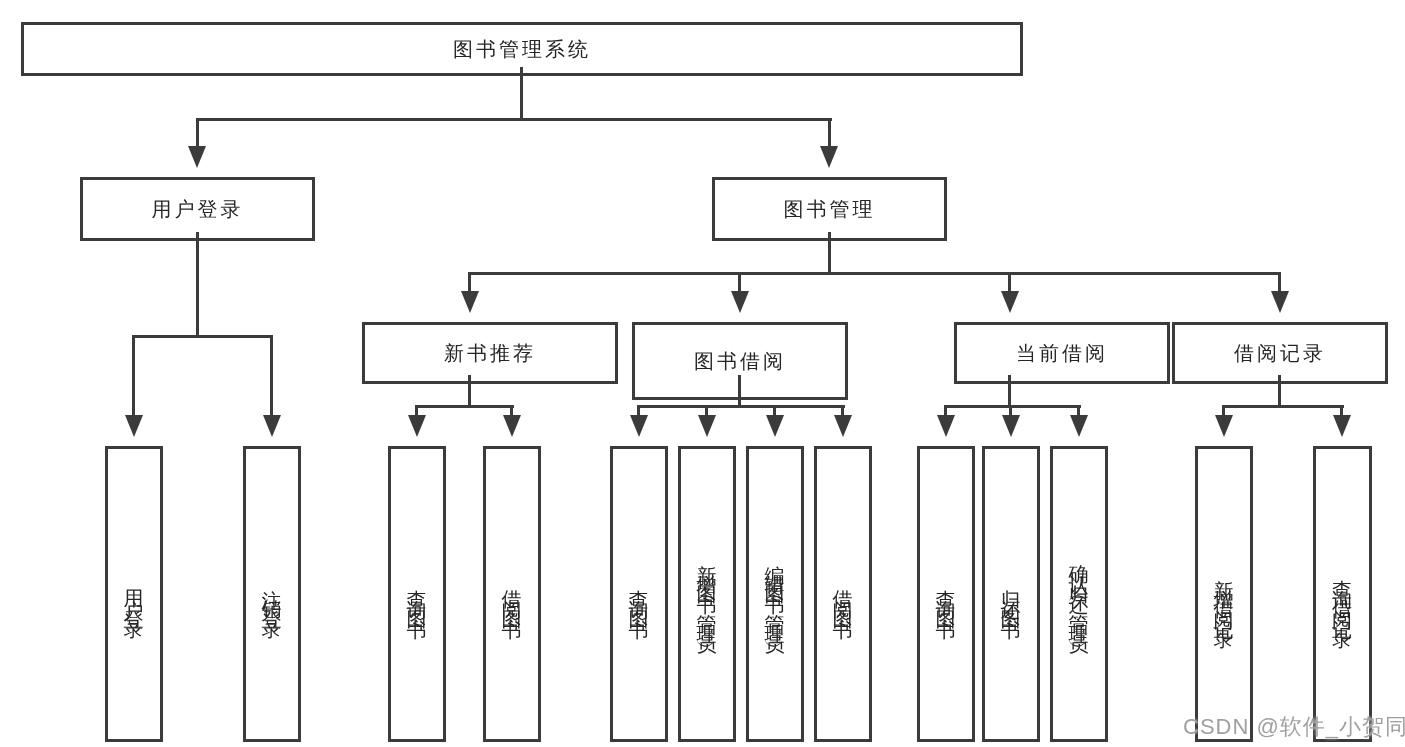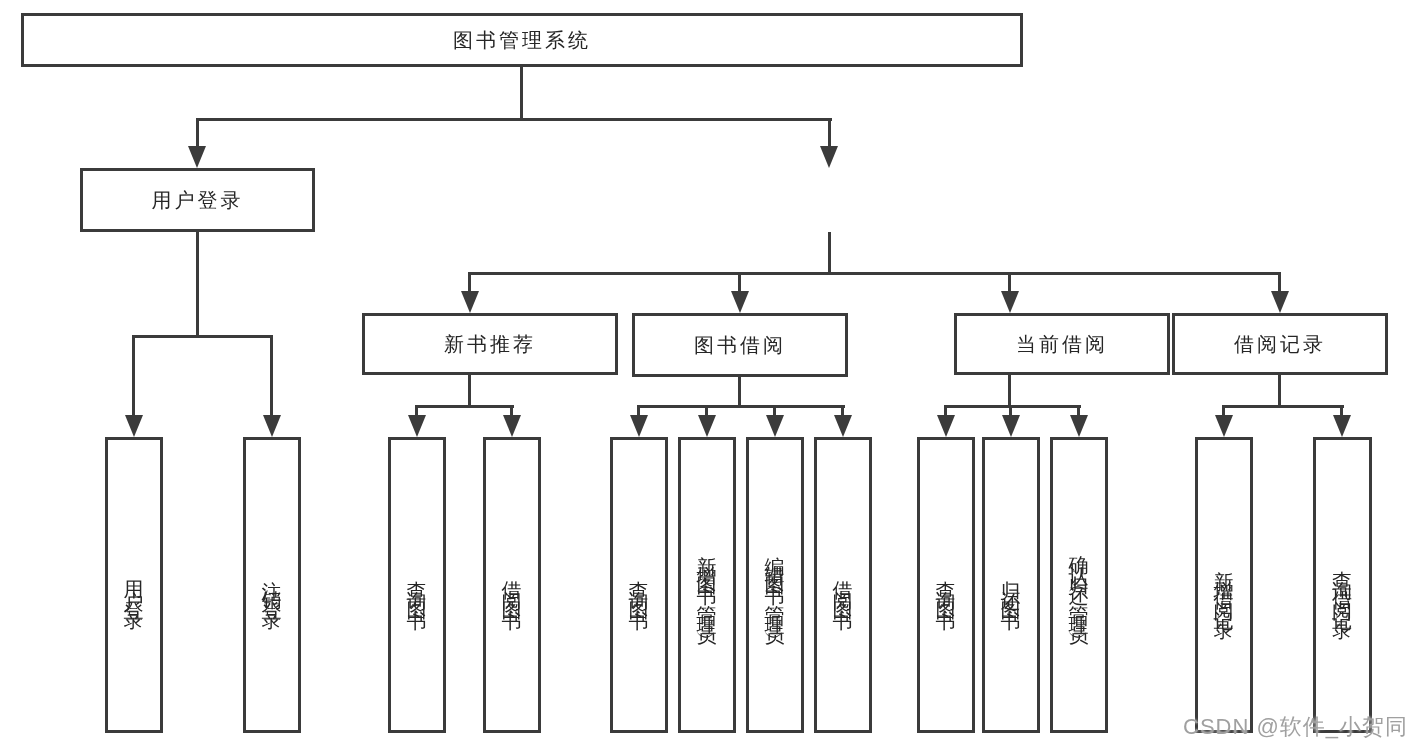--- a/index.html
+++ b/index.html
@@ -16,20 +16,21 @@
     background:#ffffff;
     border:3px solid #3b3b3b;
     display:flex;
     align-items:center;
     justify-content:center;
     color:#262626;
     font-size:20px;
     letter-spacing:3px;
     text-align:center;
     white-space:nowrap;
+    margin-top:9px;
   }
   .vbox{
     writing-mode:vertical-rl;
     letter-spacing:10px;
     white-space:normal;
     line-height:1;
   }
   .hline{position:absolute;height:3px;background:#3b3b3b;}
   .vline{position:absolute;width:3px;background:#3b3b3b;}
   .arrow{
@@ -57,41 +58,42 @@
   <div class="box" style="left:21px;top:13px;width:1002px;height:54px">图书管理系统</div>
 
   <div class="vline" style="left:520px;top:67px;height:51px"></div>
   <div class="hline" style="left:196px;top:118px;width:636px"></div>
   <div class="vline" style="left:196px;top:118px;height:32px"></div>
   <div class="vline" style="left:828px;top:118px;height:32px"></div>
   <div class="arrow" style="left:188px;top:146px"></div>
   <div class="arrow" style="left:820px;top:146px"></div>
 
   <div class="box" style="left:80px;top:168px;width:235px;height:64px">用户登录</div>
+  <div class="box" style="left:712px;top:168px;width:235px;height:64px">图书管理</div>
 
   <div class="vline" style="left:196px;top:232px;height:103px"></div>
   <div class="hline" style="left:132px;top:335px;width:141px"></div>
   <div class="vline" style="left:132px;top:335px;height:82px"></div>
   <div class="vline" style="left:270px;top:335px;height:82px"></div>
   <div class="arrow" style="left:125px;top:415px"></div>
   <div class="arrow" style="left:263px;top:415px"></div>
 
   <div class="vline" style="left:828px;top:232px;height:40px"></div>
   <div class="hline" style="left:468px;top:272px;width:813px"></div>
   <div class="vline" style="left:468px;top:272px;height:23px"></div>
   <div class="vline" style="left:738px;top:272px;height:23px"></div>
   <div class="vline" style="left:1008px;top:272px;height:23px"></div>
   <div class="vline" style="left:1278px;top:272px;height:23px"></div>
   <div class="arrow" style="left:461px;top:291px"></div>
   <div class="arrow" style="left:731px;top:291px"></div>
   <div class="arrow" style="left:1001px;top:291px"></div>
   <div class="arrow" style="left:1271px;top:291px"></div>
 
   <div class="box" style="left:362px;top:313px;width:256px;height:62px">新书推荐</div>
-  <div class="box" style="left:632px;top:313px;width:216px;height:64px">图书借阅</div>
+  <div class="box" style="left:632px;top:313px;width:216px;height:78px">图书借阅</div>
   <div class="box" style="left:954px;top:313px;width:216px;height:62px">当前借阅</div>
   <div class="box" style="left:1172px;top:313px;width:216px;height:62px">借阅记录</div>
 
   <div class="vline" style="left:468px;top:375px;height:30px"></div>
   <div class="hline" style="left:415px;top:405px;width:99px"></div>
   <div class="vline" style="left:415px;top:405px;height:14px"></div>
   <div class="vline" style="left:510px;top:405px;height:14px"></div>
   <div class="arrow" style="left:408px;top:415px"></div>
   <div class="arrow" style="left:503px;top:415px"></div>
 

